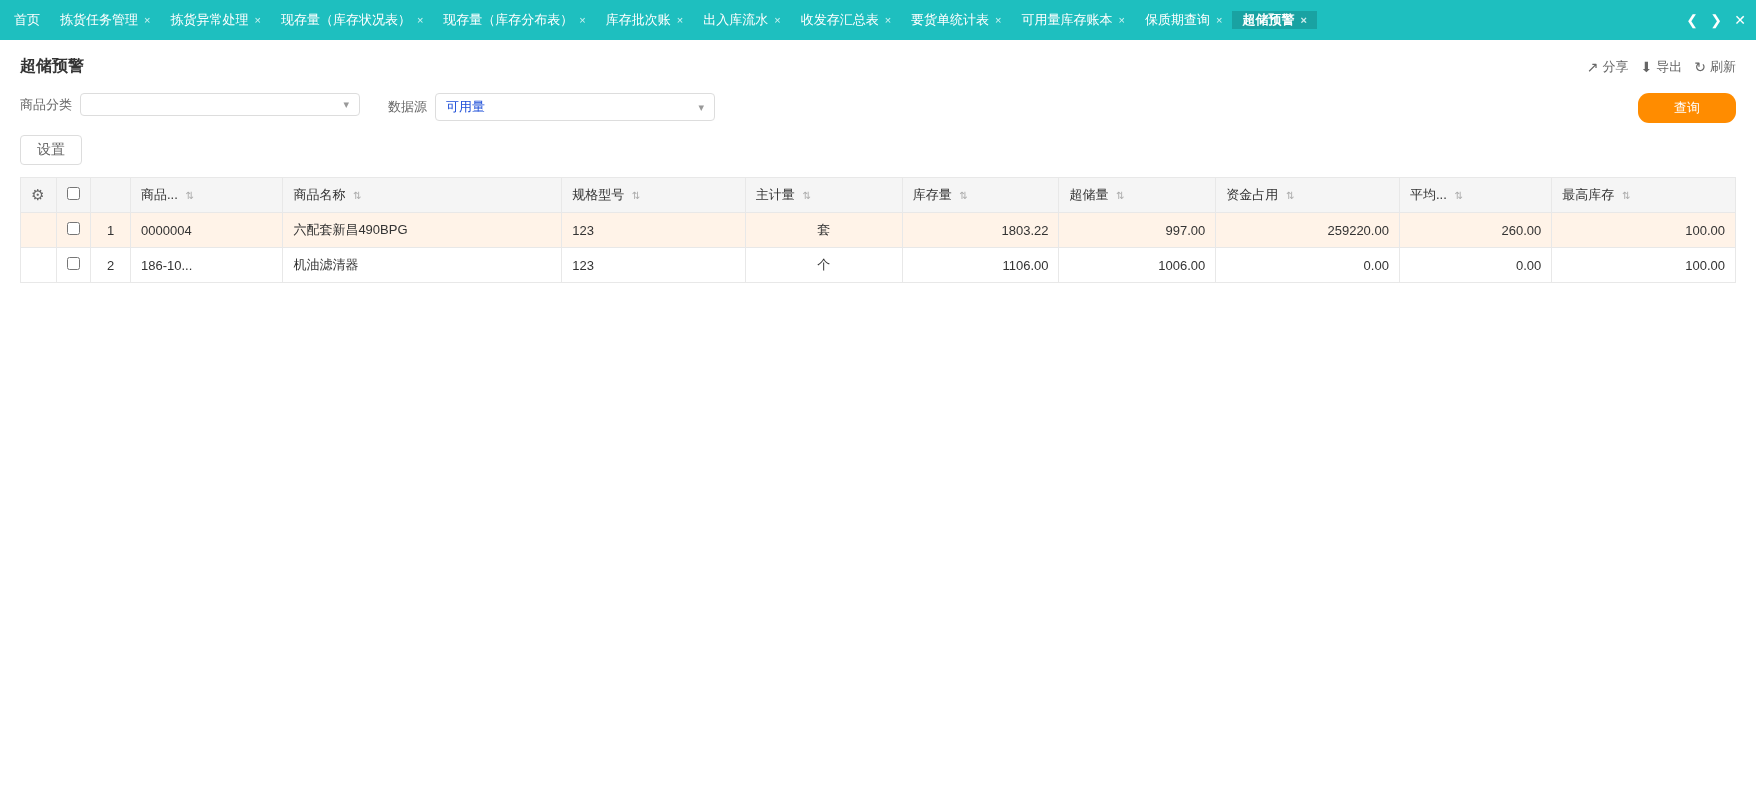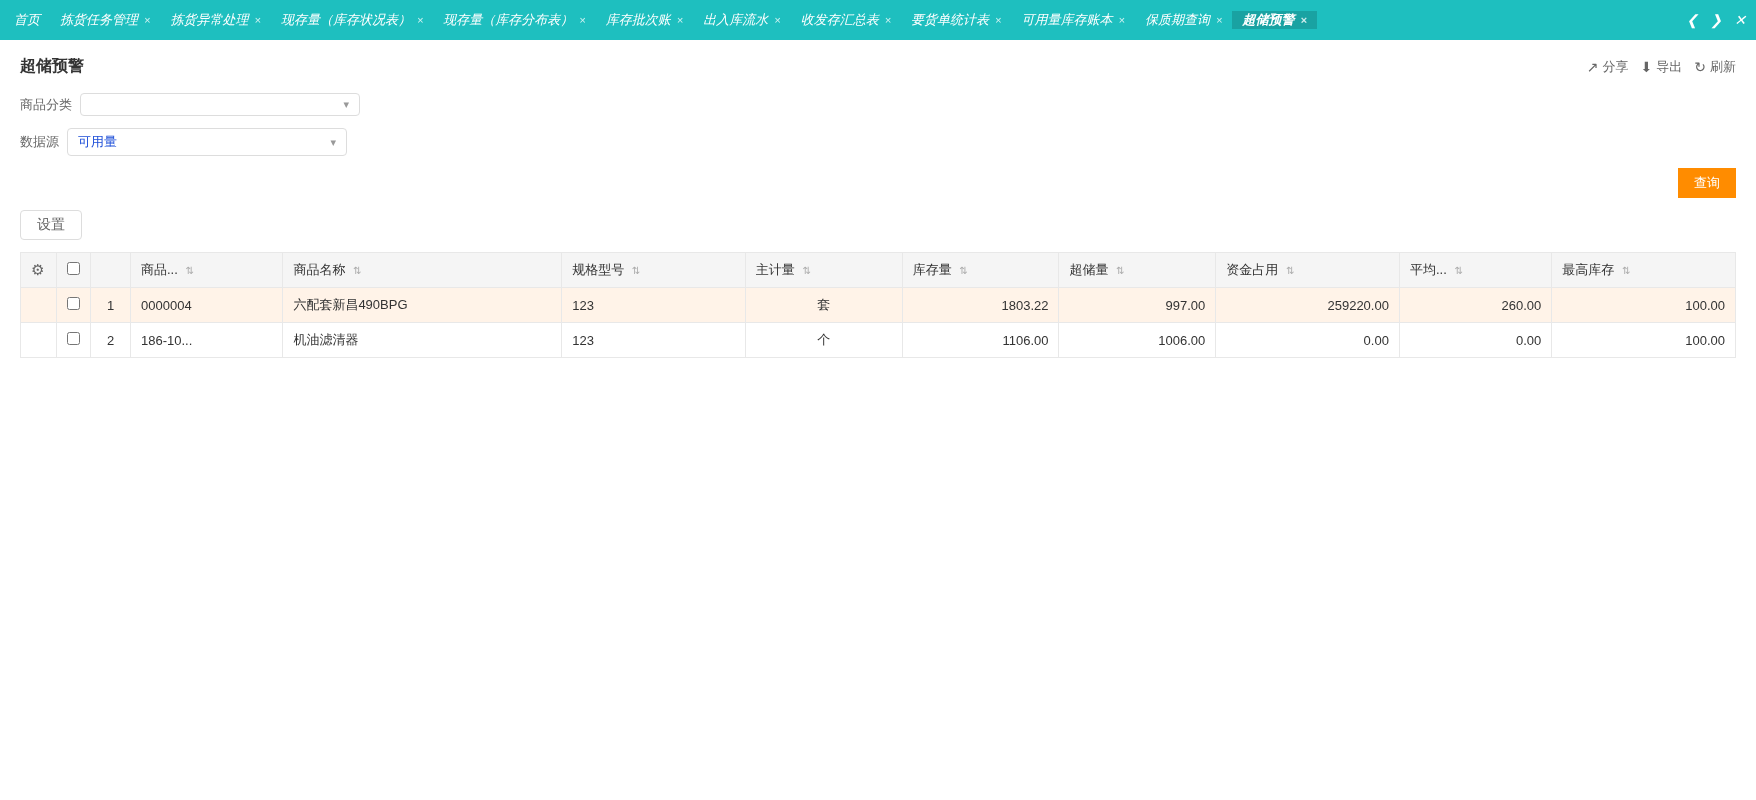--- a/index.html
+++ b/index.html
@@ -7,21 +7,20 @@
 
     
     .top-nav {
       background: #1ebfbf;
       display: flex;
       align-items: center;
       height: 40px;
       padding: 12px 4px;
       overflow: hidden;
       white-space: nowrap;
-      font-style: italic;
     }
     .nav-tab {
       display: inline-flex;
       align-items: center;
       padding: 0 10px;
       height: 100%;
       color: #fff;
       font-size: 13px;
       cursor: pointer;
       flex-shrink: 0;
@@ -98,22 +97,22 @@
       justify-content: space-between;
       font-size: 13px;
       color: #999;
     }
     .filter-select .arrow { color: #999; font-size: 11px; }
 
     .btn-query {
       background: #ff8c00;
       color: #fff;
       border: none;
-      border-radius: 0;
-      padding: 6px 16px;
+      border-radius: 11px;
+      padding: 6px 36px;
       cursor: pointer;
       font-size: 13px;
     }
     .btn-settings {
       background: #fff;
       color: #666;
       border: 1px solid #ddd;
       border-radius: 4px;
       padding: 5px 16px;
       cursor: pointer;
@@ -174,23 +173,22 @@
 
     .filter-actions {
       margin-left: auto;
       display: flex;
       gap: 8px;
     }
 
     .filter-area {
       display: flex;
       align-items: flex-start;
-      gap: 12px;
+      gap: 28px;
       margin-bottom: 12px;
-      flex-direction: column;
     }
   </style>
 </head>
 <body>
 
 <nav class="top-nav">
 
   <div id="nav-tabs-container" style="display:flex;align-items:center;flex:1;overflow:hidden;">
       <div class="nav-tab">
         <span>首页</span>

